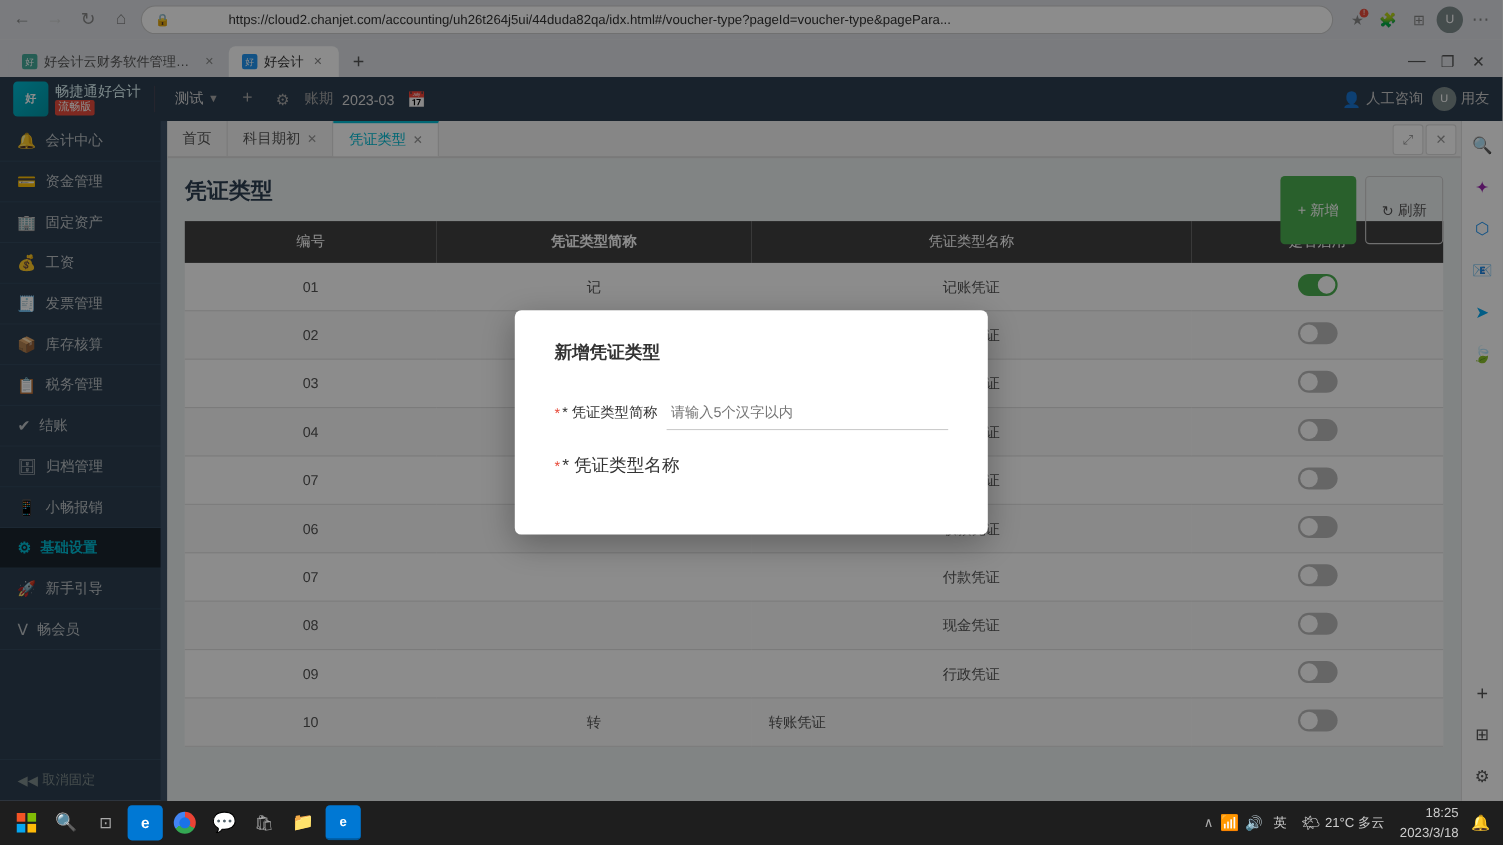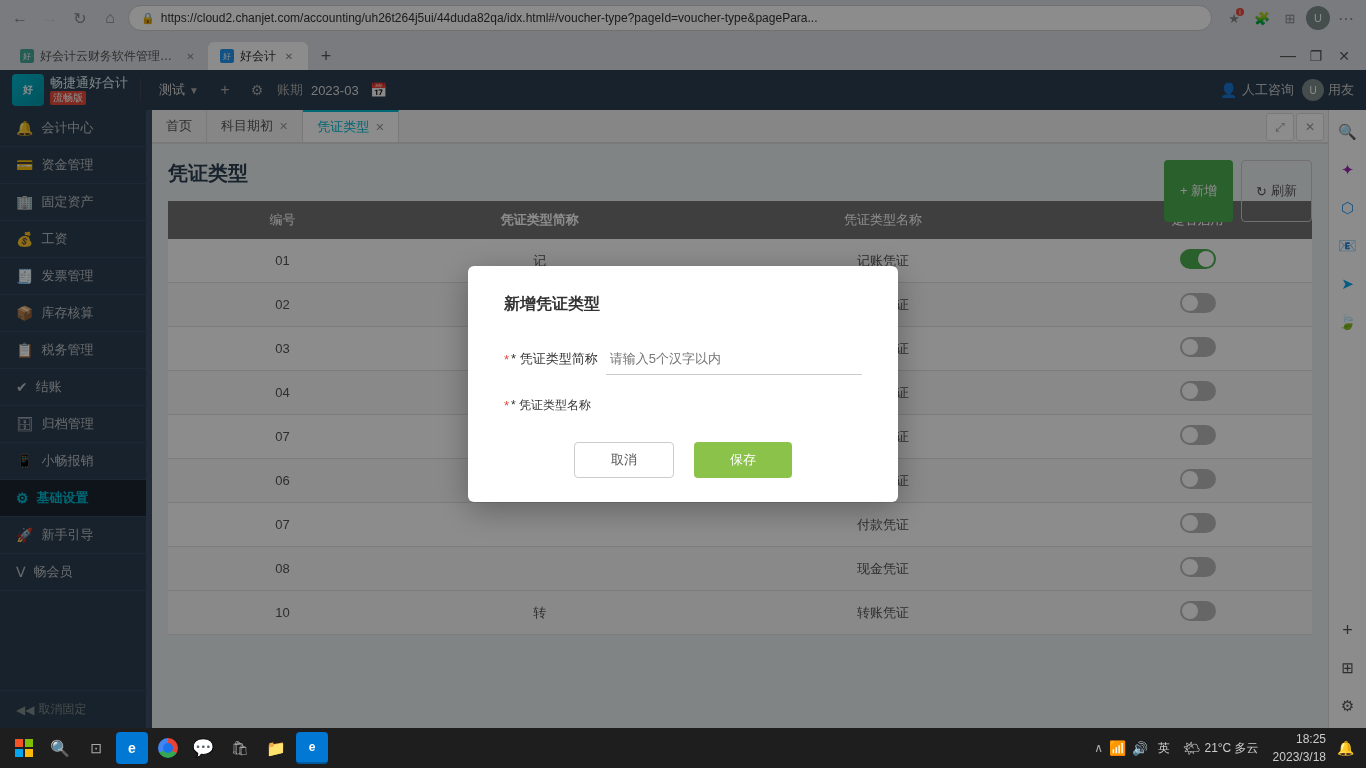--- a/index.html
+++ b/index.html
@@ -8,21 +8,21 @@
 </head>
 <body>
 
 <div style="background:#dee1e6; height:36px; display:flex; align-items:center; padding:0 8px; gap:6px;">
   <div style="width:24px;height:24px;display:flex;align-items:center;justify-content:center;cursor:pointer;color:#888;font-size:16px;">←</div>
   <div style="width:24px;height:24px;display:flex;align-items:center;justify-content:center;cursor:pointer;color:#ccc;font-size:16px;">→</div>
   <div style="width:24px;height:24px;display:flex;align-items:center;justify-content:center;cursor:pointer;color:#888;font-size:16px;">↻</div>
   <div style="width:24px;height:24px;display:flex;align-items:center;justify-content:center;cursor:pointer;color:#888;font-size:16px;">⌂</div>
   <div style="background:#fff;height:26px;flex:1;border-radius:13px;display:flex;align-items:center;padding:0 12px;font-size:12px;color:#333;border:1px solid #ccc;gap:6px;">
     <span style="color:#555;font-size:11px;">🔒</span>
-    <span style="overflow:hidden;text-overflow:ellipsis;white-space:nowrap;">https://cloud2.chanjet.com/accounting/uh26t264j5ui/44duda82qa/idx.html#/voucher-type?pageId=voucher-type&amp;pagePara...</span>
+    <span style="overflow:hidden;text-overflow:ellipsis;white-space:nowrap;margin-left:47px;">https://cloud2.chanjet.com/accounting/uh26t264j5ui/44duda82qa/idx.html#/voucher-type?pageId=voucher-type&amp;pagePara...</span>
   </div>
   <div style="display:flex;gap:4px;margin-left:4px;">
     <div style="width:24px;height:24px;display:flex;align-items:center;justify-content:center;cursor:pointer;color:#888;font-size:13px;position:relative;">
       ★
       <span style="position:absolute;top:2px;right:2px;width:8px;height:8px;background:#e74c3c;border-radius:50%;font-size:7px;color:white;display:flex;align-items:center;justify-content:center;">!</span>
     </div>
     <div style="width:24px;height:24px;display:flex;align-items:center;justify-content:center;cursor:pointer;color:#888;font-size:13px;">🧩</div>
     <div style="width:24px;height:24px;display:flex;align-items:center;justify-content:center;cursor:pointer;color:#888;font-size:13px;">⊞</div>
     <div style="width:24px;height:24px;background:#7f8c8d;border-radius:50%;display:flex;align-items:center;justify-content:center;cursor:pointer;color:#fff;font-size:11px;">U</div>
     <div style="width:24px;height:24px;display:flex;align-items:center;justify-content:center;cursor:pointer;color:#888;font-size:16px;">⋯</div>
@@ -164,21 +164,21 @@
       <div style="position:absolute;top:16px;right:16px;display:flex;gap:8px;">
         <button style="background:#4caf50;color:white;border:none;padding:22px 16px;border-radius:4px;cursor:pointer;font-size:13px;">+ 新增</button>
         <button style="background:transparent;color:#555;border:1px solid #ccc;padding:7px 14px;border-radius:4px;cursor:pointer;font-size:13px;display:flex;align-items:center;gap:4px;">
           <span>↻</span>
           <span>刷新</span>
         </button>
       </div>
 
       <table style="width:100%;border-collapse:collapse;background:#fff;margin-top:0;">
         <thead>
-          <tr style="background:#737373;">
+          <tr style="background:#404040;">
             <th style="padding:10px 16px;text-align:center;font-size:13px;font-weight:normal;color:#fff;width:20%;">编号</th>
             <th style="padding:10px 16px;text-align:center;font-size:13px;font-weight:bold;color:#fff;width:25%;">凭证类型简称</th>
             <th style="padding:10px 16px;text-align:center;font-size:13px;font-weight:normal;color:#fff;width:35%;margin-top:21px;">凭证类型名称</th>
             <th style="padding:10px 16px;text-align:center;font-size:13px;font-weight:normal;color:#fff;width:20%;">是否启用</th>
           </tr>
         </thead>
         <tbody>
           <tr style="border-bottom:1px solid #e0e0e0;">
             <td style="padding:10px 16px;text-align:center;font-size:13px;color:#555;">01</td>
             <td style="padding:10px 16px;text-align:center;font-size:13px;color:#555;">记</td>
@@ -252,24 +252,34 @@
           <tr style="border-bottom:1px solid #e0e0e0;background:#f9f9f9;">
             <td style="padding:10px 16px;text-align:center;font-size:13px;color:#555;">08</td>
             <td style="padding:10px 16px;text-align:center;font-size:13px;color:#555;"></td>
             <td style="padding:10px 16px;text-align:center;font-size:13px;color:#555;">现金凭证</td>
             <td style="padding:10px 16px;text-align:center;">
               <div style="width:36px;height:20px;border-radius:10px;background:#bbb;position:relative;cursor:pointer;display:inline-block;">
                 <div style="width:16px;height:16px;border-radius:50%;background:#fff;position:absolute;top:2px;left:2px;"></div>
               </div>
             </td>
           </tr>
+          <tr style="border-bottom:1px solid #e0e0e0;">
+            <td style="padding:10px 16px;text-align:center;font-size:13px;color:#555;">09</td>
+            <td style="padding:10px 16px;text-align:center;font-size:13px;color:#555;"></td>
+            <td style="padding:10px 16px;text-align:center;font-size:13px;color:#555;">行政凭证</td>
+            <td style="padding:10px 16px;text-align:center;">
+              <div style="width:36px;height:20px;border-radius:10px;background:#bbb;position:relative;cursor:pointer;display:inline-block;">
+                <div style="width:16px;height:16px;border-radius:50%;background:#fff;position:absolute;top:2px;left:2px;"></div>
+              </div>
+            </td>
+          </tr>
           <tr style="border-bottom:1px solid #e0e0e0;background:#f9f9f9;">
             <td style="padding:10px 16px;text-align:center;font-size:13px;color:#555;">10</td>
             <td style="padding:10px 16px;text-align:center;font-size:13px;color:#555;">转</td>
-            <td style="padding:10px 16px;text-align:center;font-size:13px;color:#555;">转账凭证</td>
+            <td style="padding:10px 16px;font-size:13px;color:#555;">转账凭证</td>
             <td style="padding:10px 16px;text-align:center;">
               <div style="width:36px;height:20px;border-radius:10px;background:#bbb;position:relative;cursor:pointer;display:inline-block;">
                 <div style="width:16px;height:16px;border-radius:50%;background:#fff;position:absolute;top:2px;left:2px;"></div>
               </div>
             </td>
           </tr>
         </tbody>
       </table>
     </div>
   </div>
@@ -293,27 +303,23 @@
     <div style="font-size:16px;color:#333;font-weight:bold;margin-bottom:28px;">新增凭证类型</div>
 
     <div style="display:flex;align-items:center;margin-bottom:22px;">
       <span style="color:#e74c3c;font-size:13px;margin-right:2px;">*</span>
       <span style="font-size:13px;color:#333;margin-right:8px;white-space:nowrap;">* 凭证类型简称</span>
       <input type="text" style="flex: 1 1 0%; height: 32px; border-top: none; border-right: none; border-left: none; border-image: initial; border-bottom: 1px solid rgb(204, 204, 204); outline: none; font-size: 13px; color: rgb(51, 51, 51); padding: 0px 4px;" placeholder="请输入5个汉字以内">
     </div>
 
     <div style="display:flex;align-items:center;margin-bottom:28px;">
       <span style="color:#e74c3c;font-size:13px;margin-right:2px;">*</span>
-      <span style="font-size:12px;color:#333;margin-right:25px;white-space:nowrap;">* 凭证类型名称</span>
-    </div>
-
-    <div style="display:flex;justify-content:center;gap:20px;margin-top:8px;">
-      <button style="background:#fff;color:#555;border:1px solid #ccc;padding:8px 36px;border-radius:4px;cursor:pointer;font-size:13px;">取消</button>
-      <button style="background:#8bc34a;color:white;border:none;padding:8px 36px;border-radius:4px;cursor:pointer;font-size:13px;">保存</button>
-    </div>
+      <span style="font-size:16px;color:#333;margin-right:25px;white-space:nowrap;">* 凭证类型名称</span>
+    </div>
+
   </div>
 </div>
 
 <div style="background:#1e1e1e;height:40px;display:flex;align-items:center;padding:0 8px;gap:4px;position:fixed;bottom:0;left:0;right:0;z-index:2000;">
   <div style="width:32px;height:32px;display:flex;align-items:center;justify-content:center;cursor:pointer;">
     <svg width="18" height="18" viewBox="0 0 18 18" fill="none">
       <rect x="0" y="0" width="8" height="8" fill="#f35325"></rect>
       <rect x="10" y="0" width="8" height="8" fill="#81bc06"></rect>
       <rect x="0" y="10" width="8" height="8" fill="#05a6f0"></rect>
       <rect x="10" y="10" width="8" height="8" fill="#ffba08"></rect>

